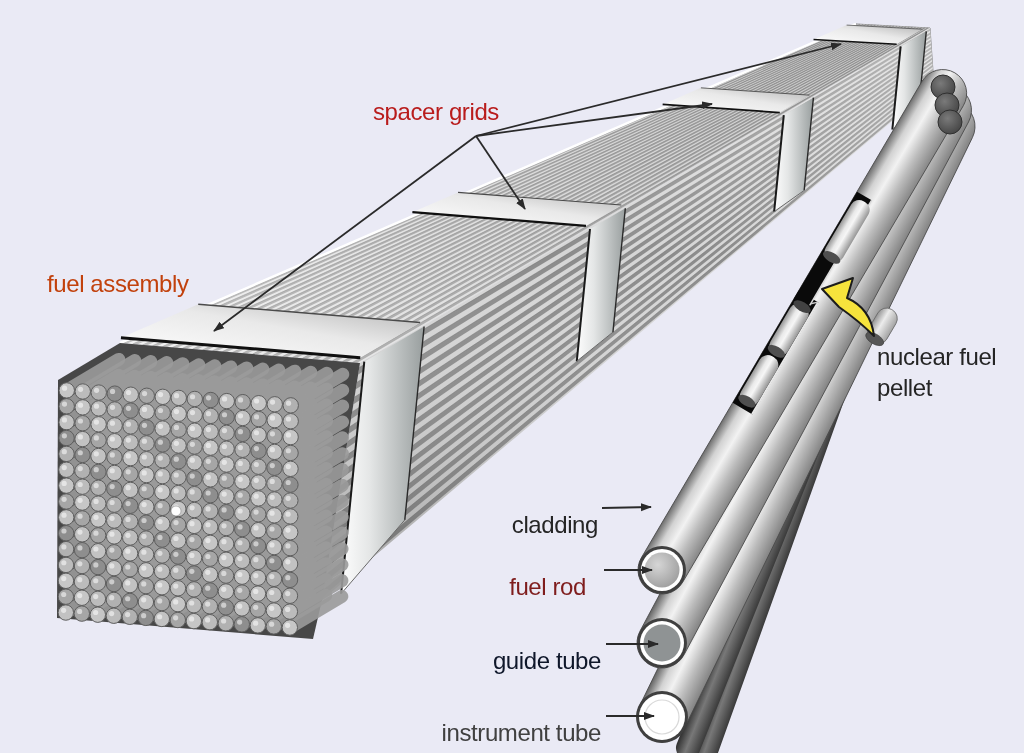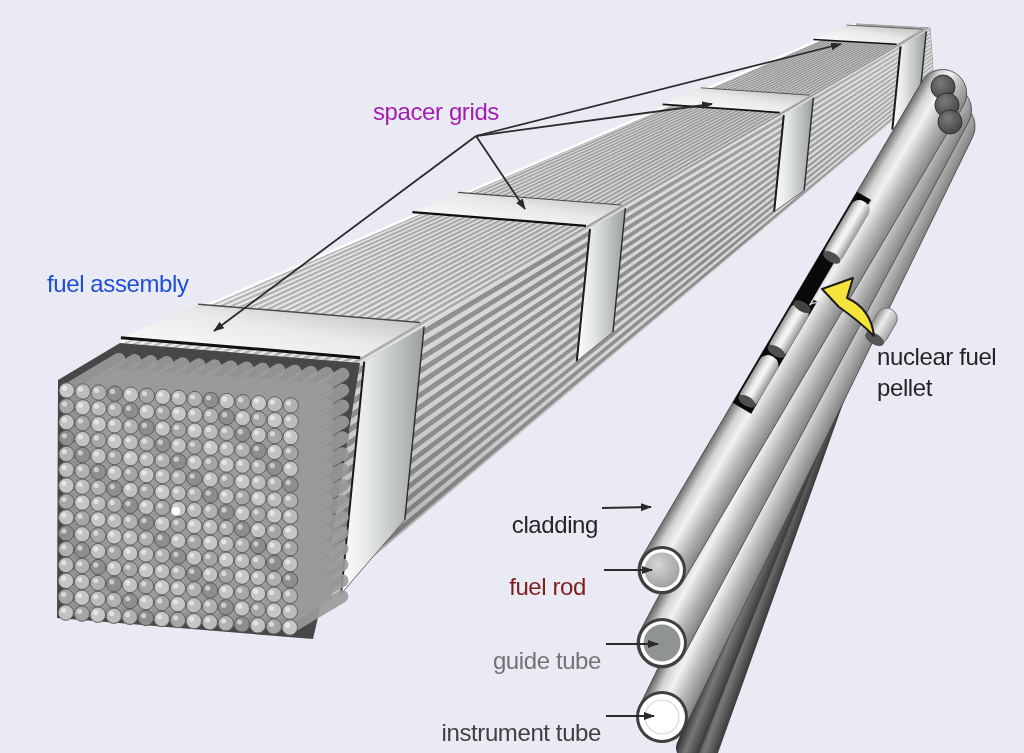--- a/index.html
+++ b/index.html
@@ -956,26 +956,26 @@
         <line x1="476" y1="136" x2="525" y2="209" marker-end="url(#ah)"></line>
         <line x1="476" y1="136" x2="712" y2="104" marker-end="url(#ah)"></line>
         <line x1="476" y1="136" x2="841" y2="44" marker-end="url(#ah)"></line>
         <line x1="602" y1="508" x2="651" y2="507" marker-end="url(#ah)"></line>
         <line x1="604" y1="570" x2="652" y2="570" marker-end="url(#ah)"></line>
         <line x1="606" y1="644" x2="658" y2="644" marker-end="url(#ah)"></line>
         <line x1="606" y1="716" x2="654" y2="716" marker-end="url(#ah)"></line>
       </g>
     </svg>
 
-  <div class="lbl" style="left: 373px; top: 96px; color: #a21caf;">spacer grids</div>
+  <div class="lbl" style="left: 373px; top: 96px; color: #b91c1c;">spacer grids</div>
 
-  <div class="lbl" style="left: 47px; top: 268px; color: #1d4ed8;">fuel assembly</div>
+  <div class="lbl" style="left: 47px; top: 268px; color: #c2410c;">fuel assembly</div>
 
   <div class="lbl wrap" style="left: 877px; top: 341px; width: 134px; color: rgb(37, 37, 37);">nuclear fuel pellet</div>
 
   <div class="lbl r" style="left: 458px; top: 494px; width: 140px; color: rgb(37, 37, 37);">cladding</div>
 
   <div class="lbl r" style="left: 446px; top: 556px; width: 140px; color: #7f1d1d;">fuel rod</div>
 
-  <div class="lbl r" style="left: 451px; top: 630px; width: 150px; color: #737373;">guide tube</div>
+  <div class="lbl r" style="left: 451px; top: 630px; width: 150px; color: #0f172a;">guide tube</div>
 
   <div class="lbl r" style="left: 421px; top: 702px; width: 180px; color: #404040;">instrument tube</div>
 </div>
 
 </body></html>

